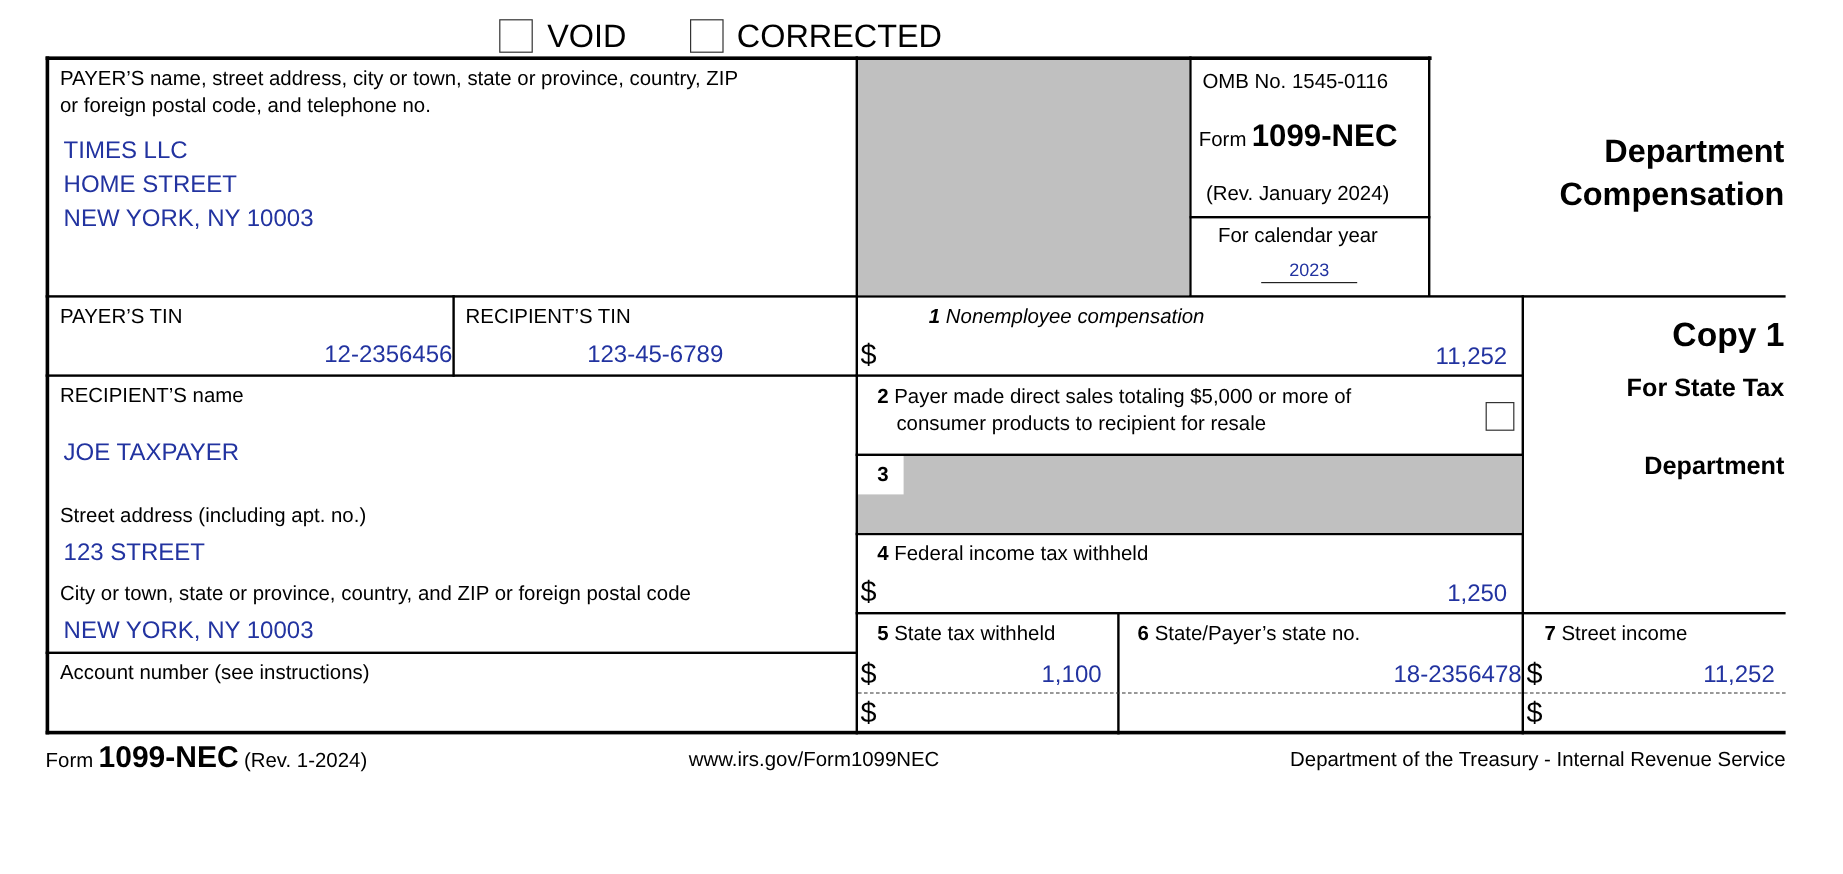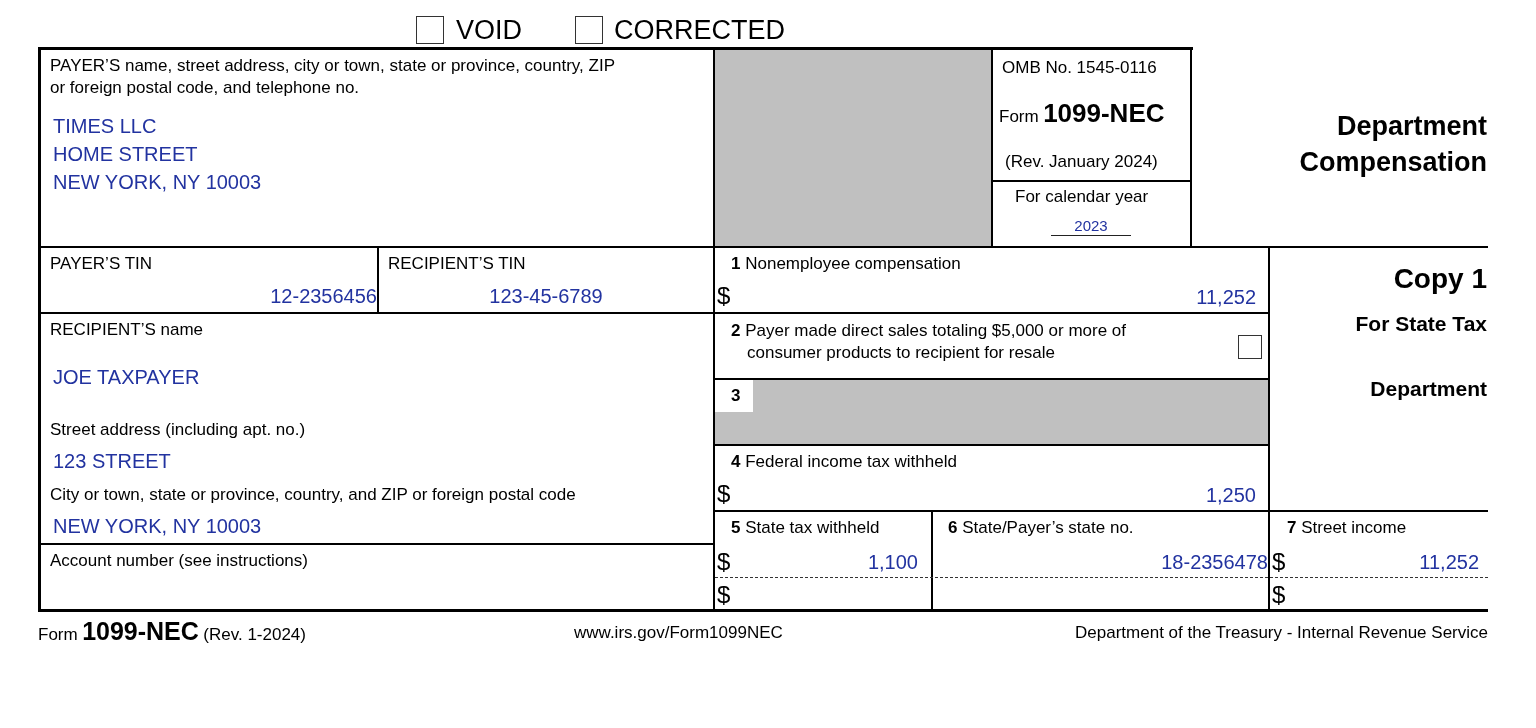--- a/index.html
+++ b/index.html
@@ -73,21 +73,21 @@
 
 <div class="lbl" style="left:50px;top:320px;">RECIPIENT’S name</div>
 <div class="val" style="left:53px;top:365px;">JOE TAXPAYER</div>
 <div class="lbl" style="left:50px;top:420px;">Street address (including apt. no.)</div>
 <div class="val" style="left:53px;top:449px;">123 STREET</div>
 <div class="lbl" style="left:50px;top:485px;">City or town, state or province, country, and ZIP or foreign postal code</div>
 <div class="val" style="left:53px;top:514px;">NEW YORK, NY 10003</div>
 <div class="lbl" style="left:50px;top:551px;">Account number (see instructions)</div>
 <div class="val" style="left:53px;top:578px;width:640px;height:24px;"></div>
 
-<div class="lbl" style="left:731px;top:254px;">
+<div class="lbl" style="left:774px;top:254px;font-style:italic;">
   <span class="num">1</span>
   <span>Nonemployee compensation</span>
 </div>
 <div class="dollar" style="left:717px;top:283px;">$</div>
 <div class="val" style="right:280px;top:285px;">11,252</div>
 
 <div class="lbl" style="left:731px;top:321px;">
   <span class="num">2</span>
   <span>Payer made direct sales totaling $5,000 or more of</span>
 </div>

